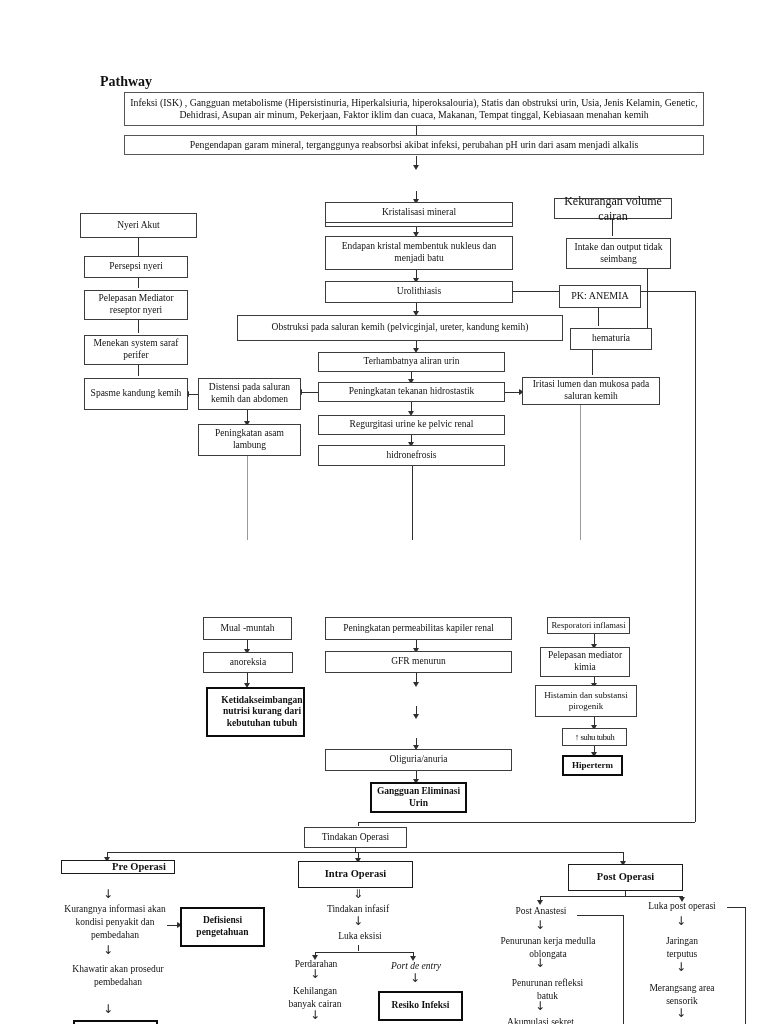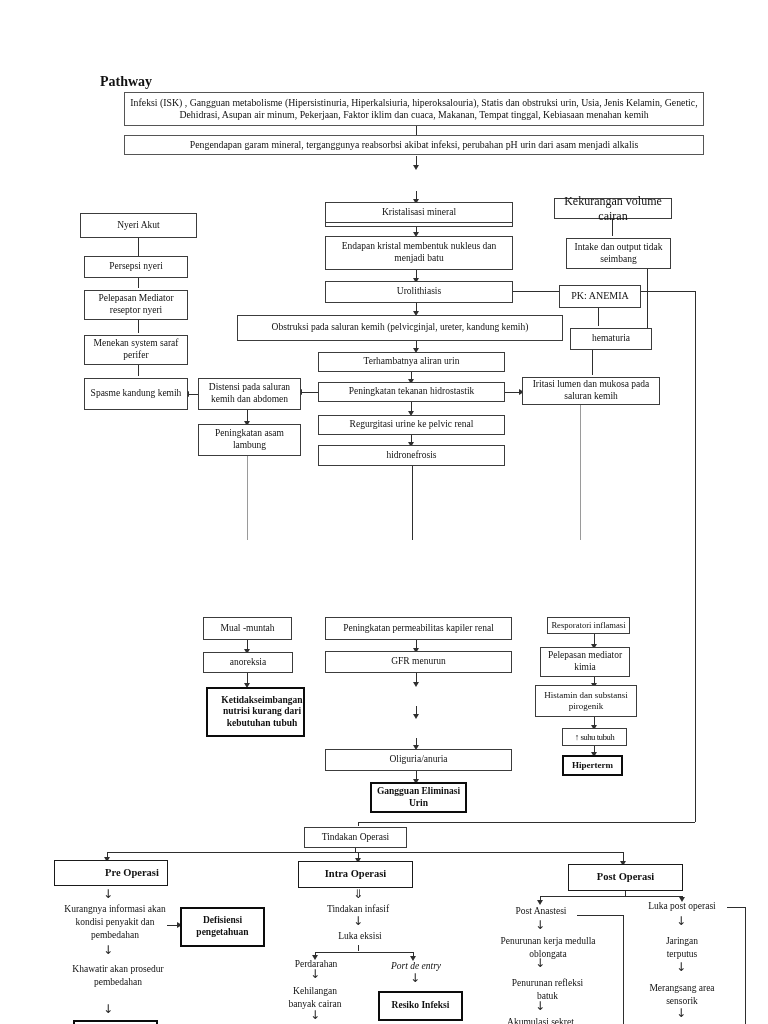--- a/index.html
+++ b/index.html
@@ -162,21 +162,21 @@
   <div class="bx" style="left:325px;top:651px;width:187px;height:22px;">GFR menurun</div>
   <div class="bx" style="left:325px;top:749px;width:187px;height:22px;">Oliguria/anuria</div>
   <div class="bx bold-bx" style="left:370px;top:782px;width:97px;height:31px;">Gangguan Eliminasi Urin</div>
   <div class="bx" style="left:547px;top:617px;width:83px;height:17px;font-size:8.6px;">Resporatori inflamasi</div>
   <div class="bx" style="left:540px;top:647px;width:90px;height:30px;">Pelepasan mediator kimia</div>
   <div class="bx" style="left:535px;top:685px;width:102px;height:32px;font-size:9px;">Histamin dan substansi pirogenik</div>
   <div class="bx squish" style="left:562px;top:728px;width:65px;height:18px;">↑ suhu tubuh</div>
   <div class="bx bold-bx" style="left:562px;top:755px;width:61px;height:21px;font-size:9px;">Hiperterm</div>
 
   <div class="bx" style="left:304px;top:827px;width:103px;height:21px;">Tindakan Operasi</div>
-  <div class="bx phase" style="left:54px;top:860px;width:114px;height:26px;padding-left:45px;">Pre Operasi</div>
+  <div class="bx phase" style="left:61px;top:860px;width:114px;height:14px;padding-left:45px;">Pre Operasi</div>
   <div class="bx phase" style="left:298px;top:861px;width:115px;height:27px;">Intra Operasi</div>
   <div class="bx phase" style="left:568px;top:864px;width:115px;height:27px;">Post Operasi</div>
 
   <div class="txt" style="left:60px;top:903px;width:110px;">Kurangnya informasi akan kondisi penyakit dan pembedahan</div>
   <div class="bx bold-bx" style="left:180px;top:907px;width:85px;height:40px;">Defisiensi pengetahuan</div>
   <div class="txt" style="left:68px;top:963px;width:100px;">Khawatir akan prosedur pembedahan</div>
   <div class="bx bold-bx" style="left:73px;top:1020px;width:85px;height:20px;"></div>
 
   <div class="txt" style="left:312px;top:903px;width:92px;">Tindakan infasif</div>
   <div class="txt" style="left:330px;top:930px;width:60px;">Luka eksisi</div>

